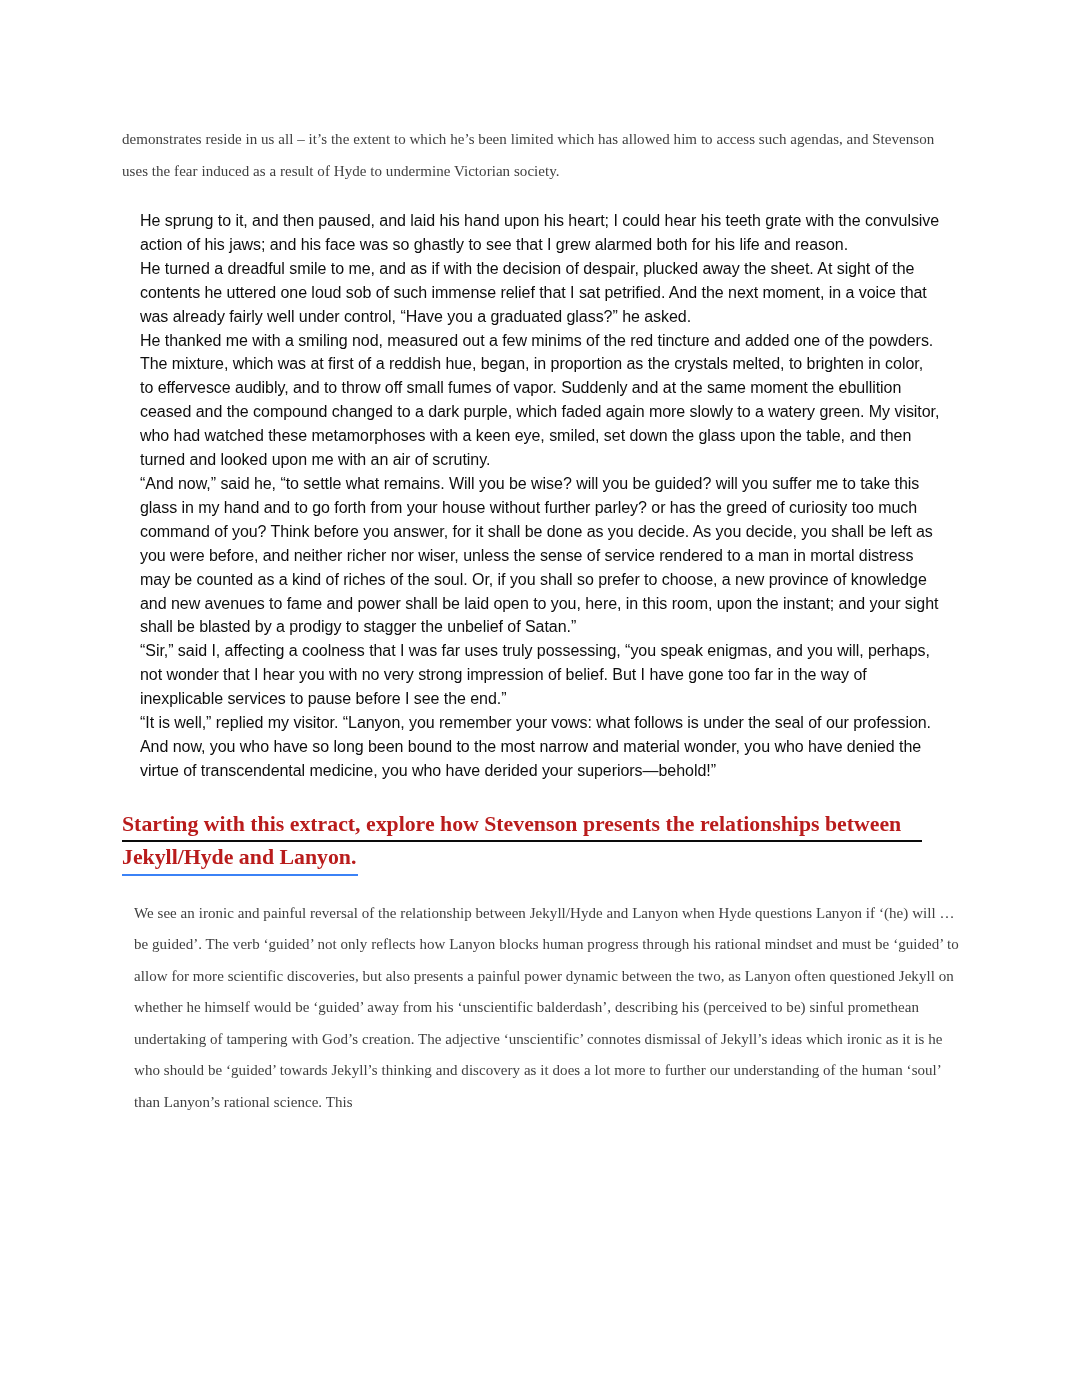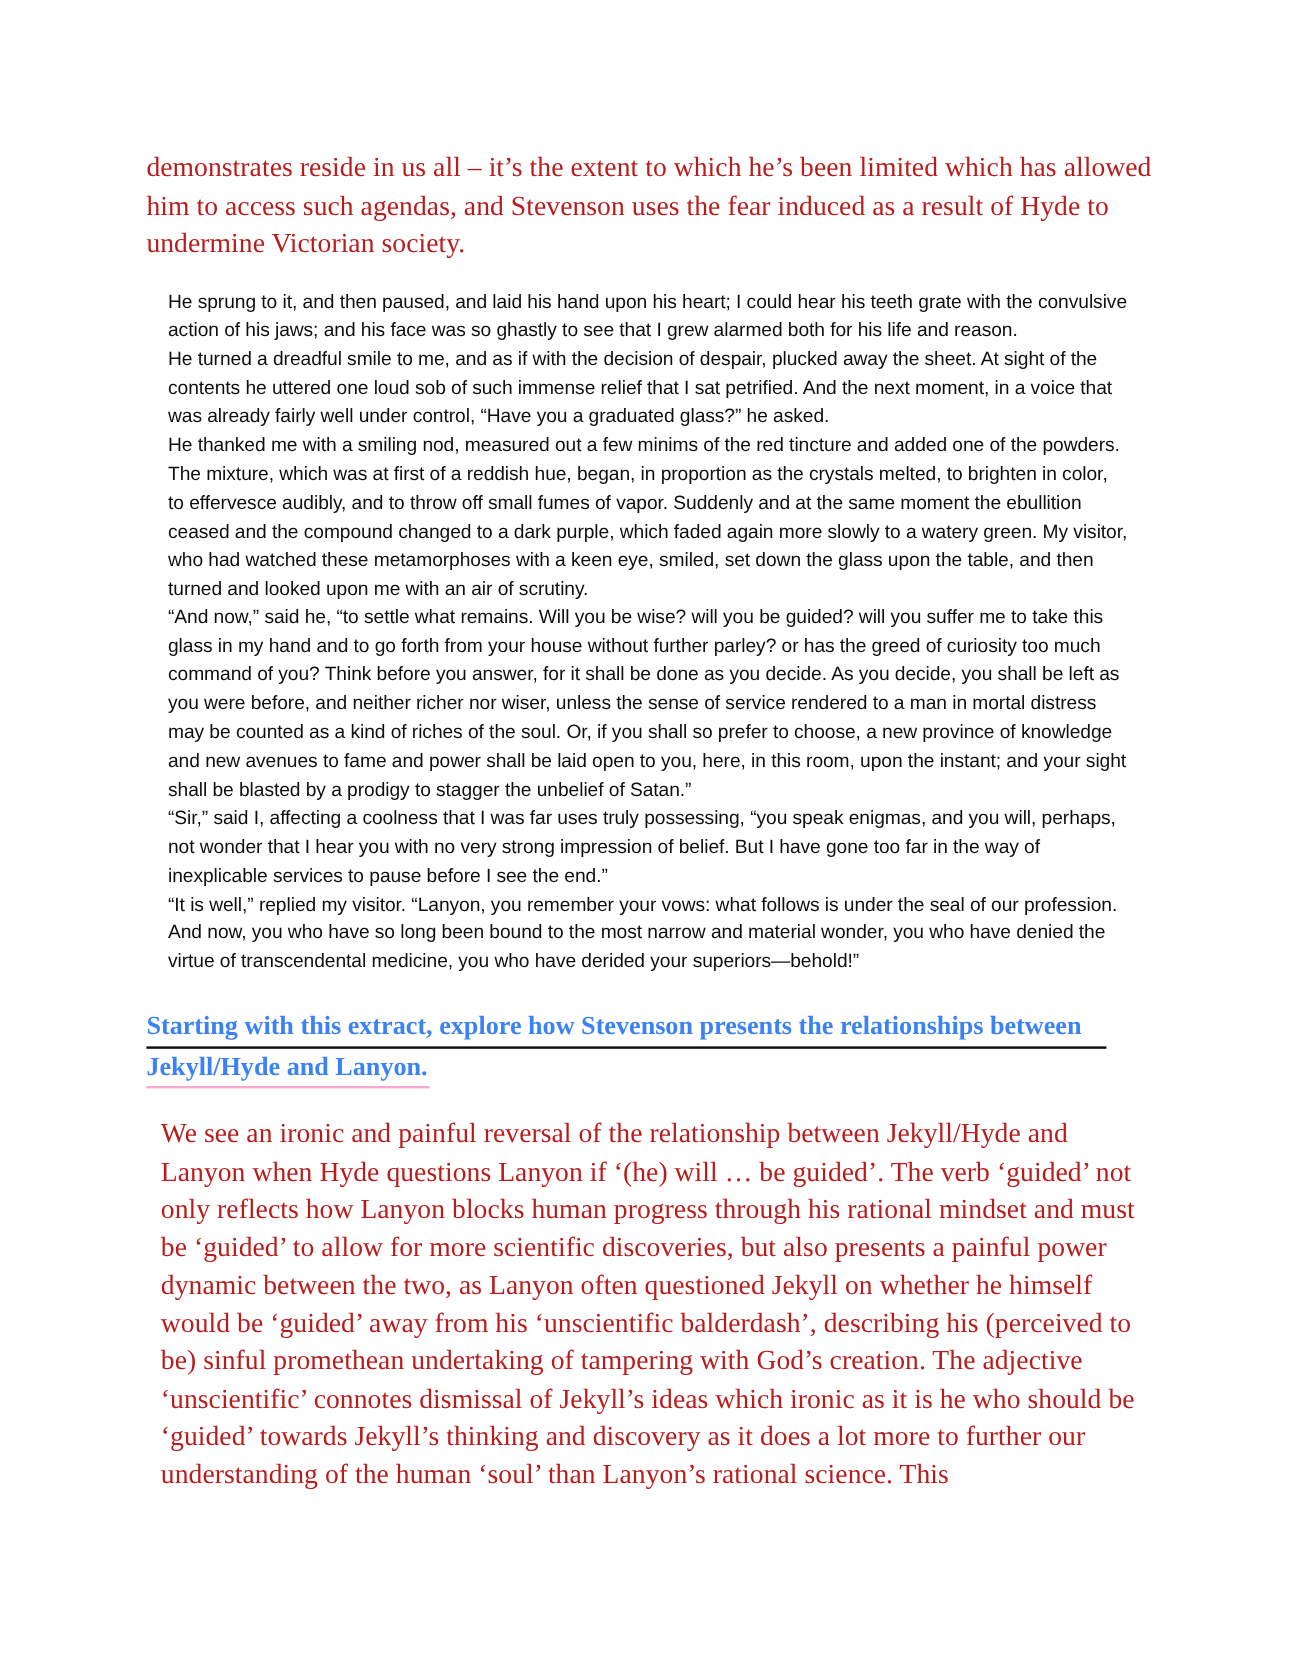--- a/index.html
+++ b/index.html
@@ -17,23 +17,23 @@
   .content {
     position: absolute;
     left: 122px;
     top: 124px;
     width: 838px;
   }
 
   
   .body-para {
     font-family: "Liberation Serif", "DejaVu Serif", serif;
-    font-size: 23px;
+    font-size: 15px;
     line-height: 31.5px;
-    color: #b91c1c;
+    color: #404040;
     margin: 0;
     text-align: left;
     letter-spacing: 0.05px;
   }
 
   
   .extract {
     margin: 0;
     padding: 0;
     margin-left: 18px;
@@ -50,33 +50,33 @@
     padding: 0;
     text-align: left;
   }
 
   
   .question-heading {
     font-family: "Liberation Serif", "DejaVu Serif", serif;
     font-size: 21.8px;
     line-height: 30.5px;
     font-weight: bold;
-    color: #3b82f6;
+    color: #b91c1c;
     margin: 0;
     margin-top: 26px;
     width: 800px;
   }
   .question-heading .ul-line {
     display: block;
     border-bottom: 2px solid #0a0a0a;
     padding-bottom: 1px;
   }
   .question-heading .ul-line.short {
     display: inline-block;
-    border-bottom: 2px solid #f9a8d4;
+    border-bottom: 2px solid #3b82f6;
     padding-bottom: 1px;
     padding-right: 2px;
   }
 
   .analysis-para {
     margin-top: 22px;
     margin-left: 12px;
   }
 </style>
 </head>

